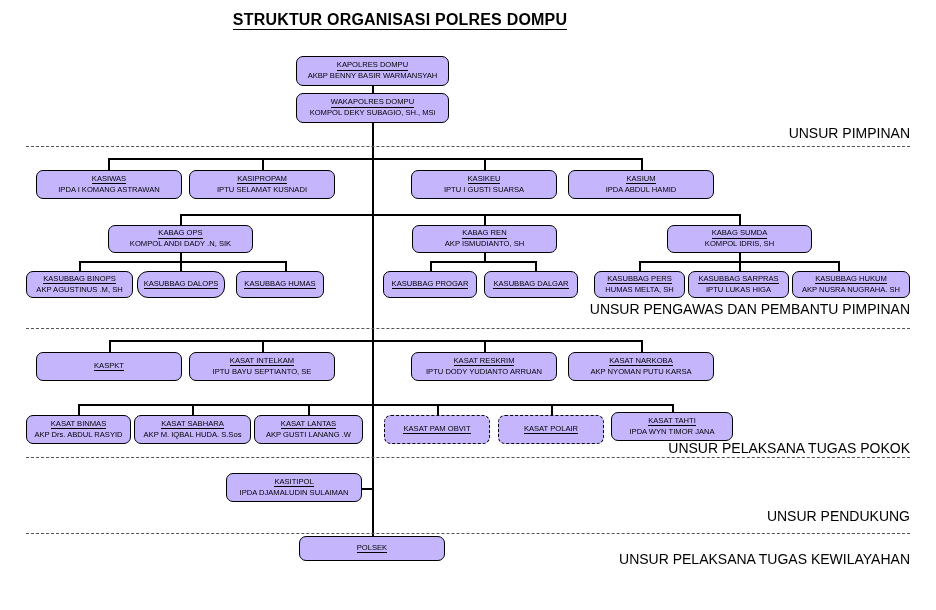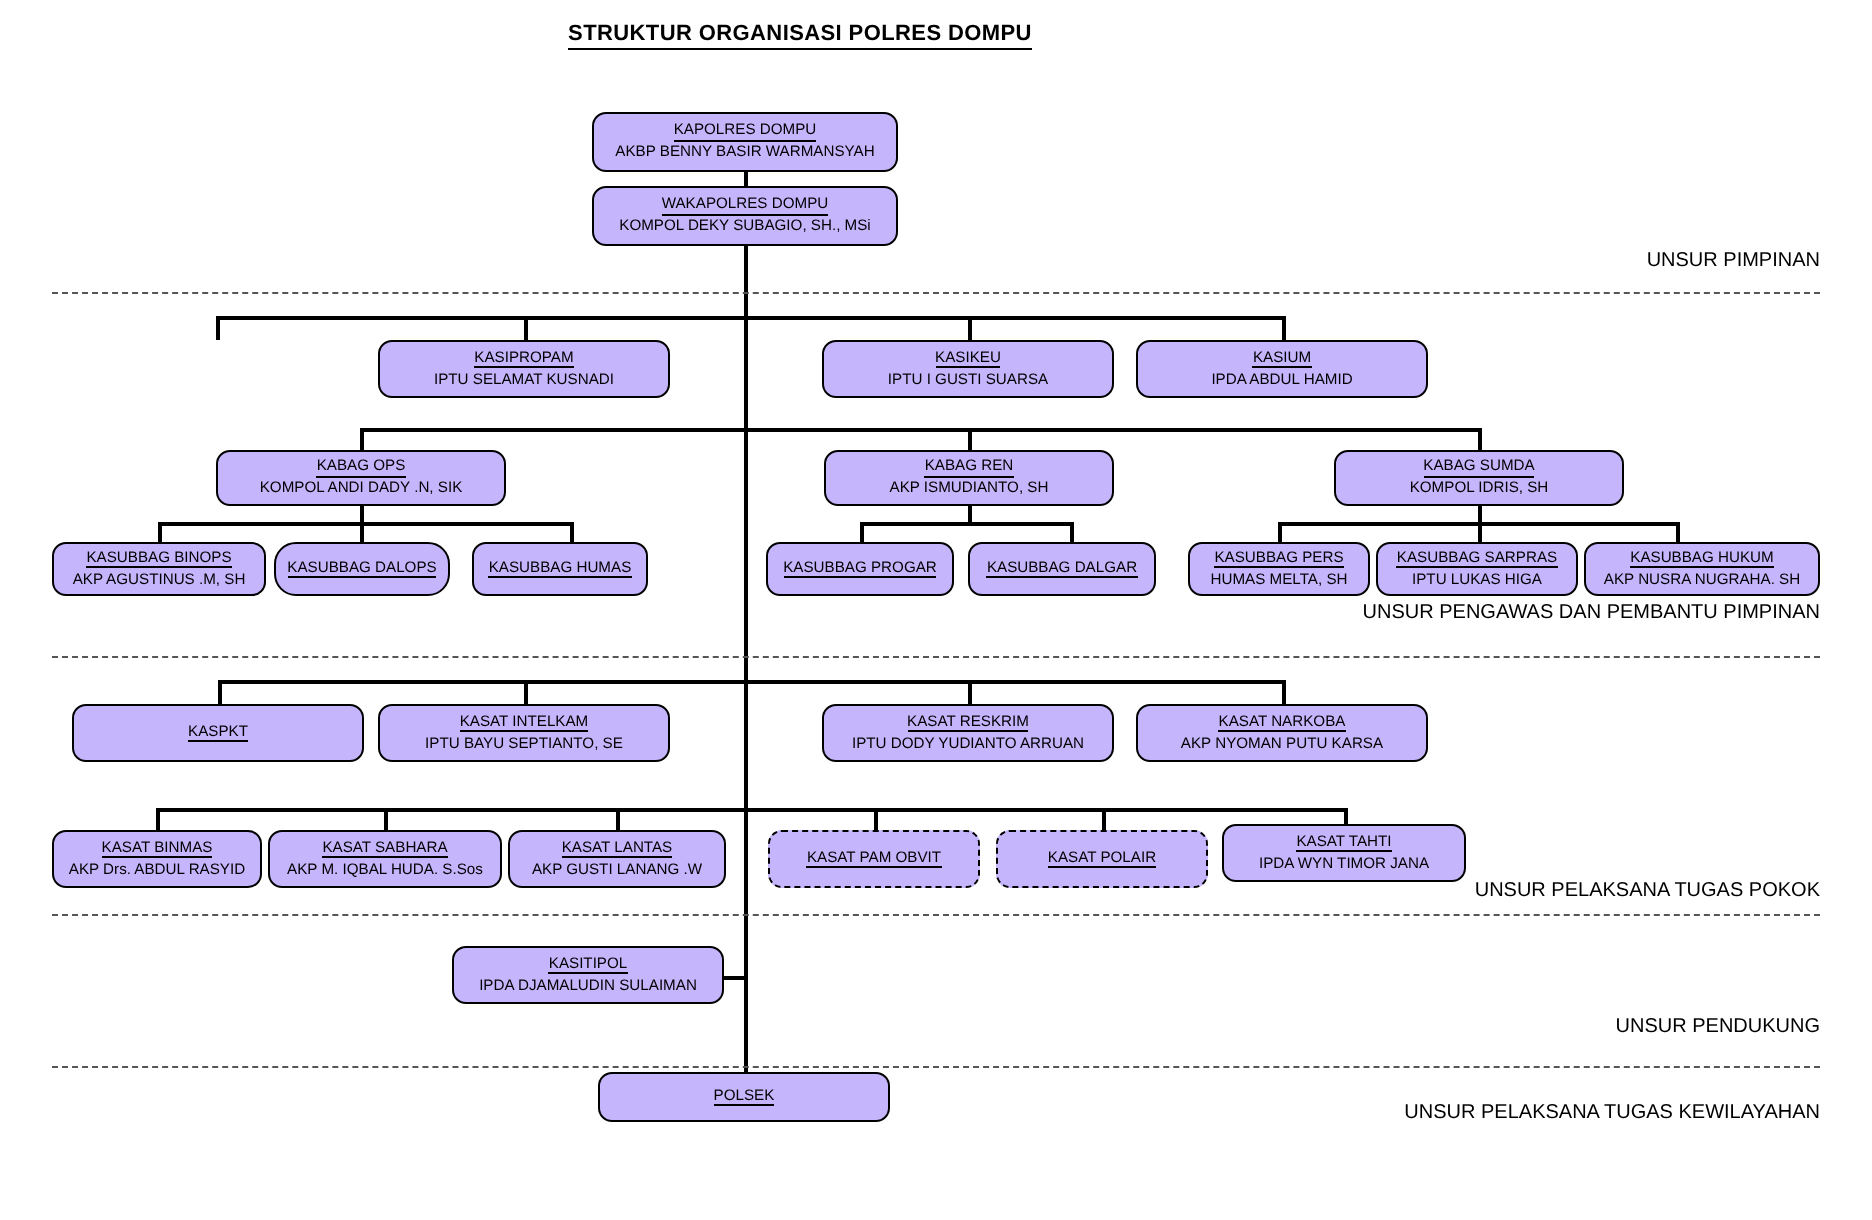--- a/index.html
+++ b/index.html
@@ -5,21 +5,21 @@
   html,body{margin:0;padding:0;}
   body{
     width:936px;height:610px;background:#ffffff;
     font-family:"Liberation Sans",sans-serif;
     color:#000;overflow:hidden;position:relative;
   }
   #canvas{position:absolute;left:0;top:0;width:936px;height:610px;}
 
   .title{
     position:absolute;left:0;top:11px;width:800px;text-align:center;
-    font-size:11px;font-weight:bold;letter-spacing:.2px;
+    font-size:16px;font-weight:bold;letter-spacing:.2px;
   }
   .title span{border-bottom:1.5px solid #000;padding-bottom:1px;}
 
   
   .ln{position:absolute;background:#000;}
   .vspine{width:1.6px;}
   .hline{height:1.6px;}
   .vstub{width:1.6px;}
 
   .sep{
@@ -36,21 +36,21 @@
   .box.dashed{border:1.3px dashed #000;}
   .box .t1{
     font-size:7.6px;font-weight:normal;
     border-bottom:1px solid #000;display:inline-block;
     padding-bottom:0px;white-space:nowrap;
   }
   .box .t2{font-size:7.6px;white-space:nowrap;margin-top:1.5px;}
   .box.single{justify-content:center;}
 
   .seclabel{
-    position:absolute;font-size:10px;text-align:right;white-space:nowrap;
+    position:absolute;font-size:14px;text-align:right;white-space:nowrap;
   }
 </style>
 </head>
 <body>
 
 <div id="canvas">
 
   <div class="title">
     <span>STRUKTUR ORGANISASI POLRES DOMPU</span>
   </div>
@@ -120,20 +120,24 @@
 
   <div class="box" style="left:296px;top:56px;width:153px;height:30px;">
     <div class="t1">KAPOLRES DOMPU</div>
     <div class="t2">AKBP BENNY BASIR WARMANSYAH</div>
   </div>
   <div class="box" style="left:296px;top:93px;width:153px;height:30px;">
     <div class="t1">WAKAPOLRES DOMPU</div>
     <div class="t2">KOMPOL DEKY SUBAGIO, SH., MSi</div>
   </div>
 
+  <div class="box" style="left:36px;top:170px;width:146px;height:29px;">
+    <div class="t1">KASIWAS</div>
+    <div class="t2">IPDA I KOMANG ASTRAWAN</div>
+  </div>
   <div class="box" style="left:189px;top:170px;width:146px;height:29px;">
     <div class="t1">KASIPROPAM</div>
     <div class="t2">IPTU SELAMAT KUSNADI</div>
   </div>
   <div class="box" style="left:411px;top:170px;width:146px;height:29px;">
     <div class="t1">KASIKEU</div>
     <div class="t2">IPTU I GUSTI SUARSA</div>
   </div>
   <div class="box" style="left:568px;top:170px;width:146px;height:29px;">
     <div class="t1">KASIUM</div>

